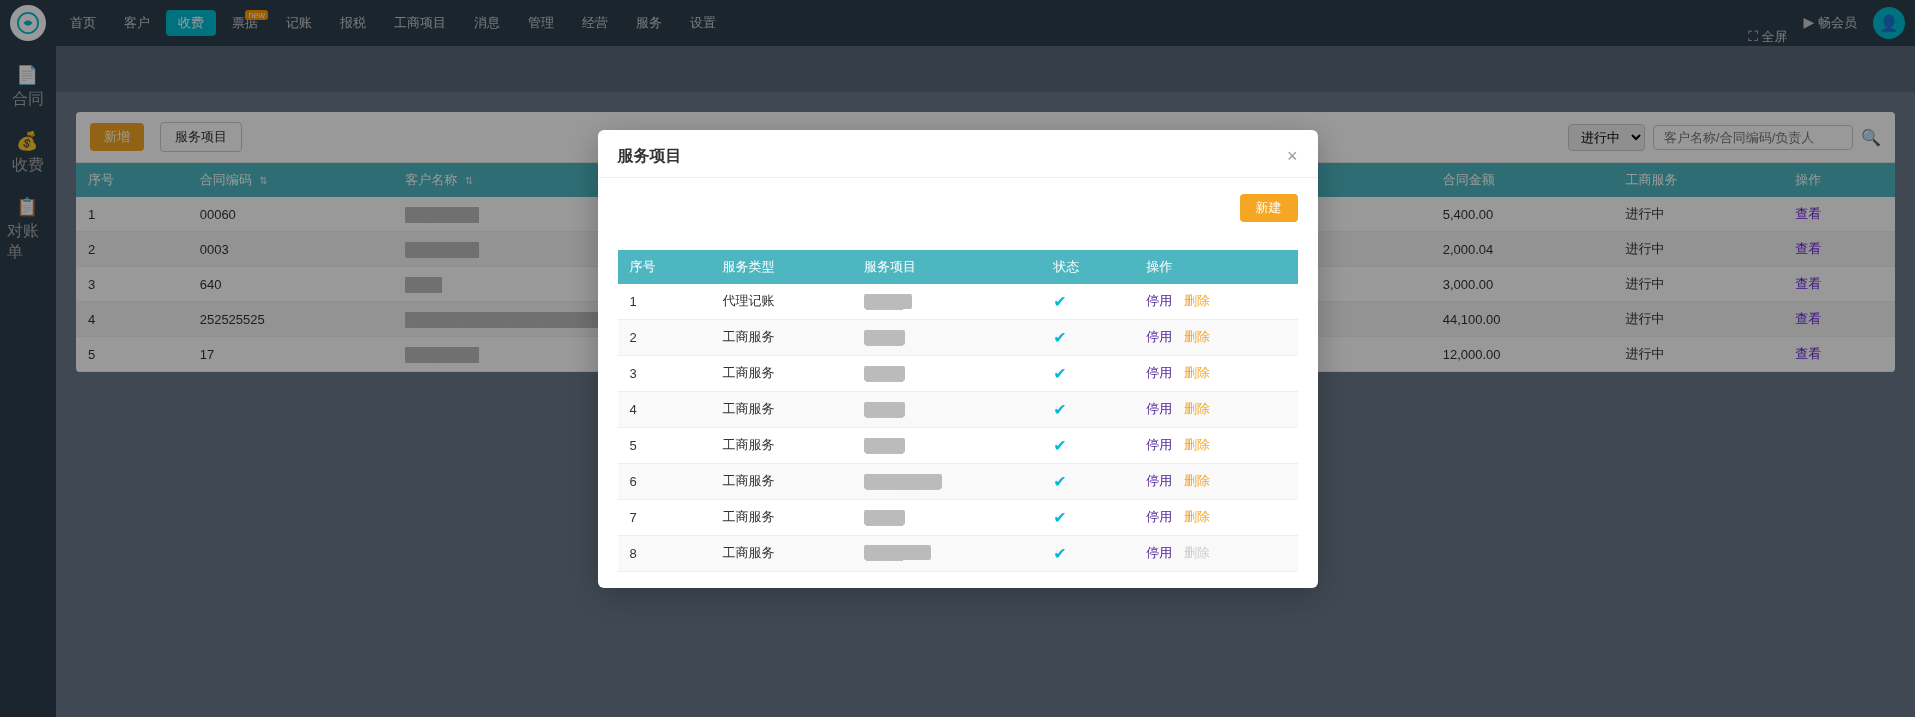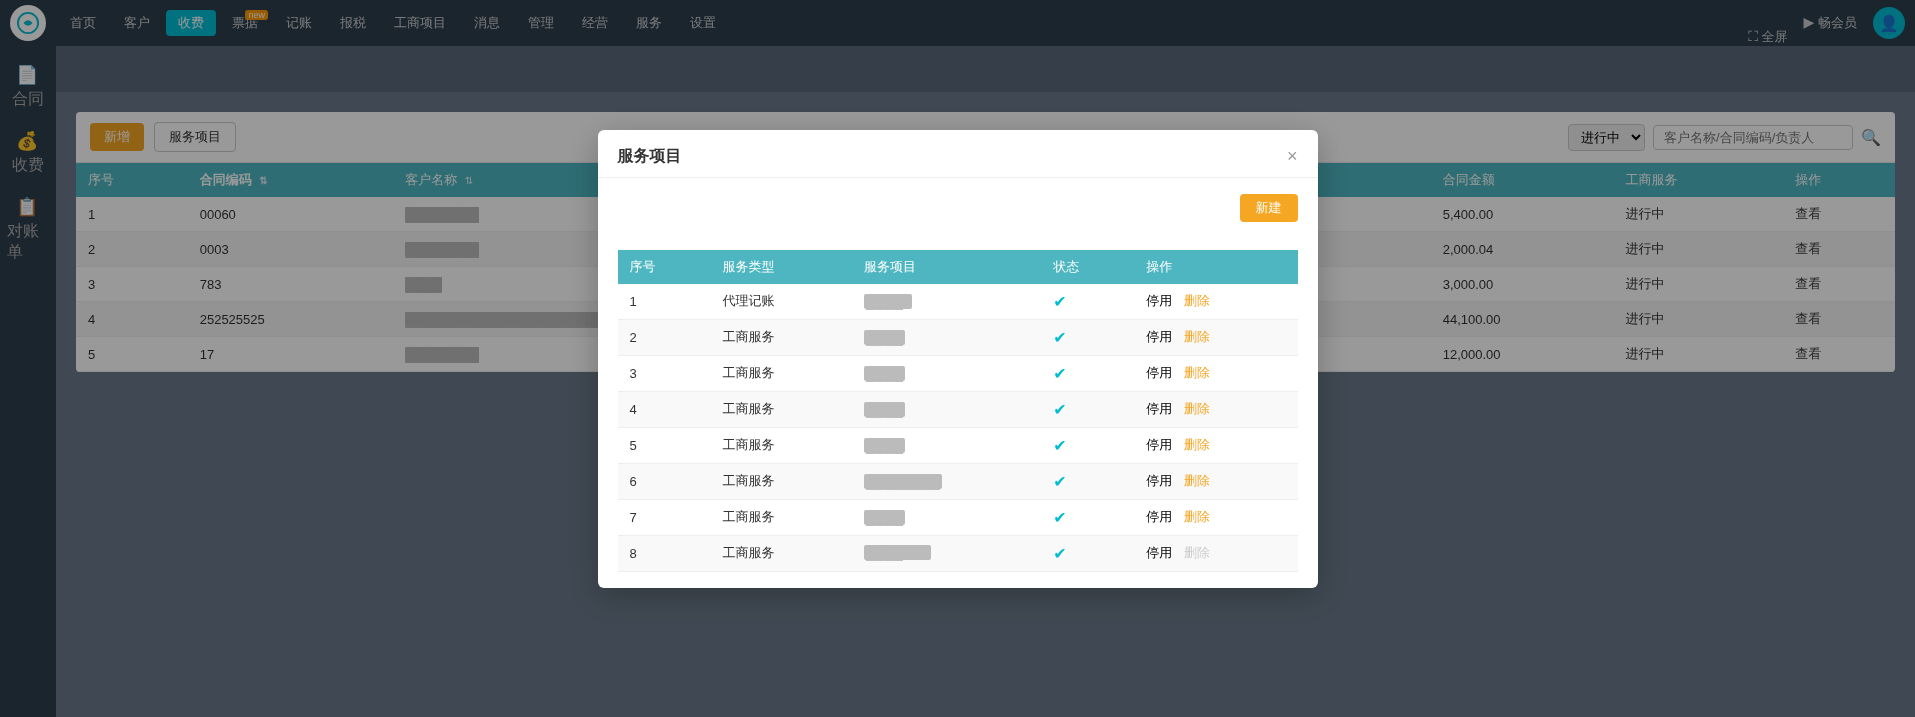--- a/index.html
+++ b/index.html
@@ -104,21 +104,21 @@
       background: #fff;
       border-radius: 4px;
       overflow: hidden;
     }
 
     
     .panel-toolbar {
       display: flex;
       align-items: center;
       padding: 10px 14px;
-      gap: 10px;
+      gap: 16px;
       border-bottom: 1px solid #e8e8e8;
     }
     .btn-new-orange {
       background: #f5a623;
       color: #fff;
       border: none;
       padding: 5px 14px;
       border-radius: 4px;
       font-size: 13px;
       cursor: pointer;
@@ -165,21 +165,21 @@
       text-align: left;
       font-weight: normal;
     }
     .data-table tbody tr:nth-child(even) { background: #f5f5f5; }
     .data-table tbody td {
       padding: 8px 12px;
       color: #333;
       border-bottom: 1px solid #eee;
     }
     .sort-icon { font-size: 10px; margin-left: 4px; color: #e0f0f5; }
-    .action-link { color: #404040; cursor: pointer; font-size: 13px; }
+    .action-link { color: #6d28d9; cursor: pointer; font-size: 13px; }
 
     
     .modal-overlay {
       position: fixed;
       top: 0; left: 0; right: 0; bottom: 0;
       background: rgba(0,0,0,0.4);
       z-index: 100;
       display: flex;
       align-items: center;
       justify-content: center;
@@ -248,21 +248,21 @@
     .modal-table tbody tr:nth-child(even) { background: #f9f9f9; }
     .modal-table tbody td {
       padding: 8px 12px;
       border-bottom: 1px solid #eee;
       color: #333;
     }
     .status-check {
       color: #00bcd4;
       font-size: 16px;
     }
-    .action-stop { color: #000000; cursor: pointer; margin-right: 8px; }
+    .action-stop { color: #4c1d95; cursor: pointer; margin-right: 8px; }
     .action-delete { color: #f5a623; cursor: pointer; }
     .action-delete-gray { color: #ccc; cursor: pointer; }
     .scroll-bar-area {
       overflow-y: auto;
       max-height: 360px;
     }
   </style>
 </head>
 <body>
 
@@ -332,21 +332,21 @@
         </select>
         <input class="search-input" type="text" placeholder="客户名称/合同编码/负责人" style="">
         <span style="cursor:pointer; color:#999; font-size:16px;">🔍</span>
       </div>
     </div>
 
     <table class="data-table">
       <thead>
         <tr>
           <th>序号</th>
-          <th style="cursor:pointer;font-weight:bold;">合同编码 <span class="sort-icon">⇅</span></th>
+          <th style="cursor:pointer;">合同编码 <span class="sort-icon">⇅</span></th>
           <th style="cursor:pointer;">客户名称 <span class="sort-icon">⇅</span></th>
           <th style="cursor:pointer;">服务项目 <span class="sort-icon">▼</span></th>
           <th style="cursor:pointer;">服务期限起止 <span class="sort-icon">▼</span></th>
           <th>合同金额</th>
           <th>工商服务</th>
           <th>操作</th>
         </tr>
       </thead>
       <tbody id="table-body">
       <tr>
@@ -364,21 +364,21 @@
     <td>0003</td>
     <td><span style="color:#bbb; background:#bbb; border-radius:2px;">████████</span></td>
     <td>小规模记账</td>
     <td>202305-202404</td>
     <td>2,000.04</td>
     <td>进行中</td>
     <td><span class="action-link">查看</span></td>
   </tr>
           <tr>
     <td>3</td>
-    <td>783</td>
+    <td>640</td>
     <td><span style="color:#bbb; background:#bbb; border-radius:2px;">████</span></td>
     <td>小规模记账</td>
     <td>202305-202404</td>
     <td>3,000.00</td>
     <td>进行中</td>
     <td><span class="action-link">查看</span></td>
   </tr>
           <tr>
     <td>4</td>
     <td>252525525</td>

